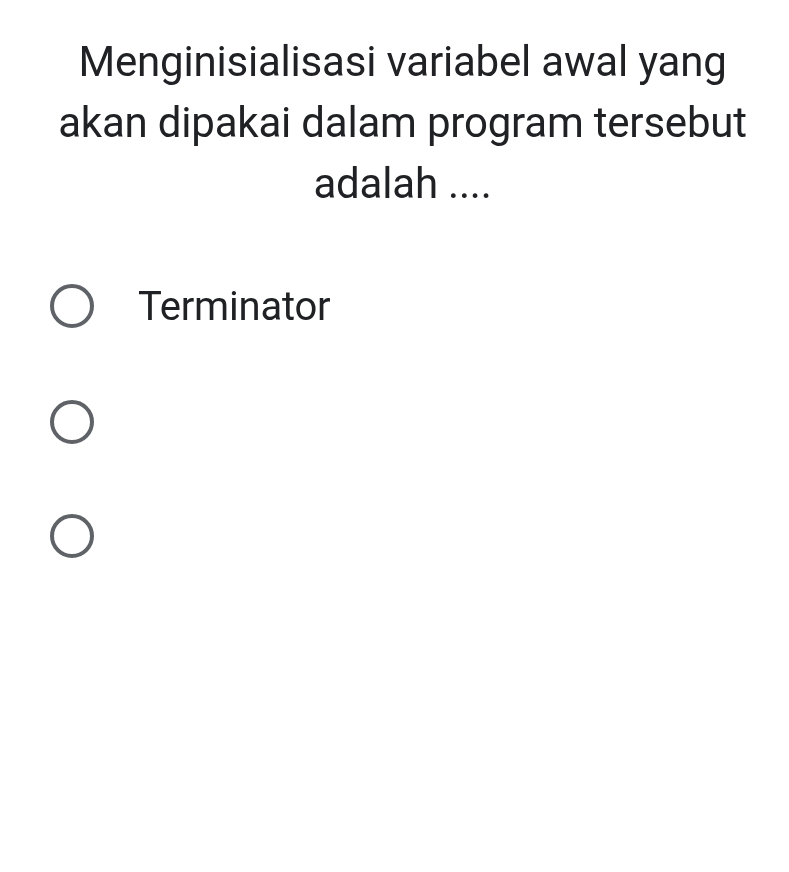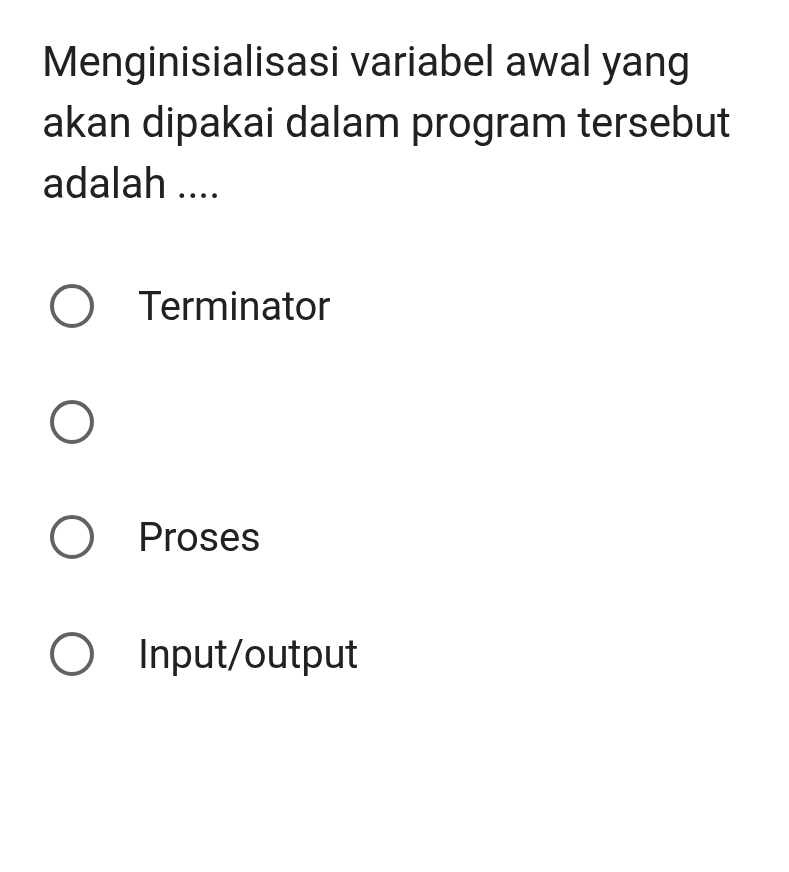--- a/index.html
+++ b/index.html
@@ -1,18 +1,19 @@
 <!DOCTYPE html>
 <html><head>
   <meta charset="utf-8">
   <style>
     * {
       margin: 4px;
       padding: 0;
       box-sizing: border-box;
+      text-align: center;
     }
     body {
       font-family: 'Roboto', 'Segoe UI', Arial, sans-serif;
       background: #ffffff;
       width: 789px;
       height: 872px;
       padding: 20px 30px;
       color: #202124;
     }
     .question-text {
@@ -57,19 +58,14 @@
 <div class="options-container">
   <div class="option">
     <div class="radio-button"></div>
     <div class="option-label">Terminator</div>
   </div>
   <div class="option">
     <div class="radio-button"></div>
   </div>
   <div class="option">
     <div class="radio-button"></div>
-    <div class="option-label">Proses</div>
-  </div>
-  <div class="option">
-    <div class="radio-button"></div>
-    <div class="option-label">Input/output</div>
   </div>
 </div>
 
 </body></html>

